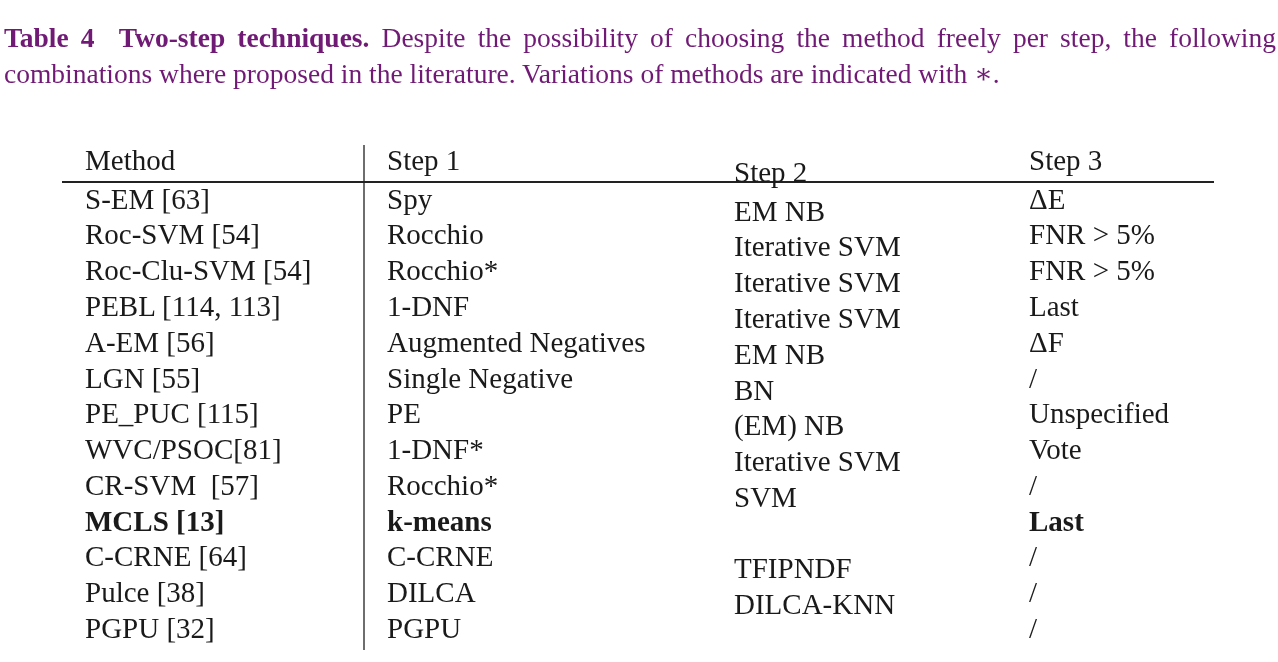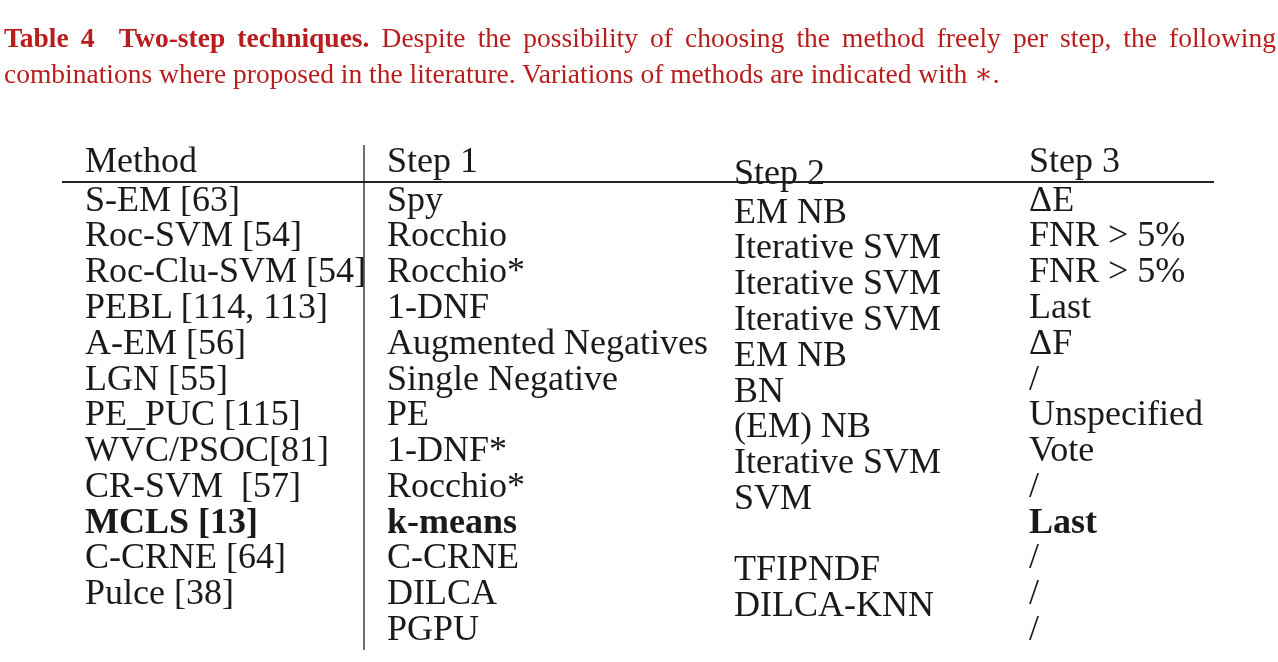--- a/index.html
+++ b/index.html
@@ -17,21 +17,21 @@
   }
   .caption {
     position: absolute;
     left: 4px;
     top: 20px;
     width: 1272px;
     font-family: "Liberation Serif", "DejaVu Serif", serif;
     font-size: 27.5px;
     line-height: 36px;
     text-align: justify;
-    color: #b91c1c;
+    color: #701a75;
   }
   .caption .label { font-weight: bold; }
   .caption .title { font-weight: bold; }
 
   .table-wrap {
     position: absolute;
     left: 0;
     top: 0;
     width: 1278px;
     height: 662px;
@@ -51,21 +51,21 @@
     width: 1152px;
     height: 2px;
     background: #222222;
   }
   .row {
     position: absolute;
     left: 0;
     width: 1278px;
     height: 36px;
     font-family: "Liberation Serif", "DejaVu Serif", serif;
-    font-size: 36px;
+    font-size: 29px;
     line-height: 36px;
     white-space: nowrap;
   }
   .cell {
     position: absolute;
     top: 0;
   }
   .c0 { left: 85px; }
   .c1 { left: 387px; }
   .c2 { left: 734px; margin-top: 12px; }
@@ -157,16 +157,17 @@
     <span class="cell c2">TFIPNDF</span>
     <span class="cell c3">/</span>
   </div>
   <div class="row" style="top:574px;">
     <span class="cell c0">Pulce [38]</span>
     <span class="cell c1">DILCA</span>
     <span class="cell c2">DILCA-KNN</span>
     <span class="cell c3">/</span>
   </div>
   <div class="row" style="top:610px;">
+    <span class="cell c0">PGPU [32]</span>
     <span class="cell c1">PGPU</span>
     <span class="cell c3">/</span>
   </div>
 </div>
 
 </body></html>

